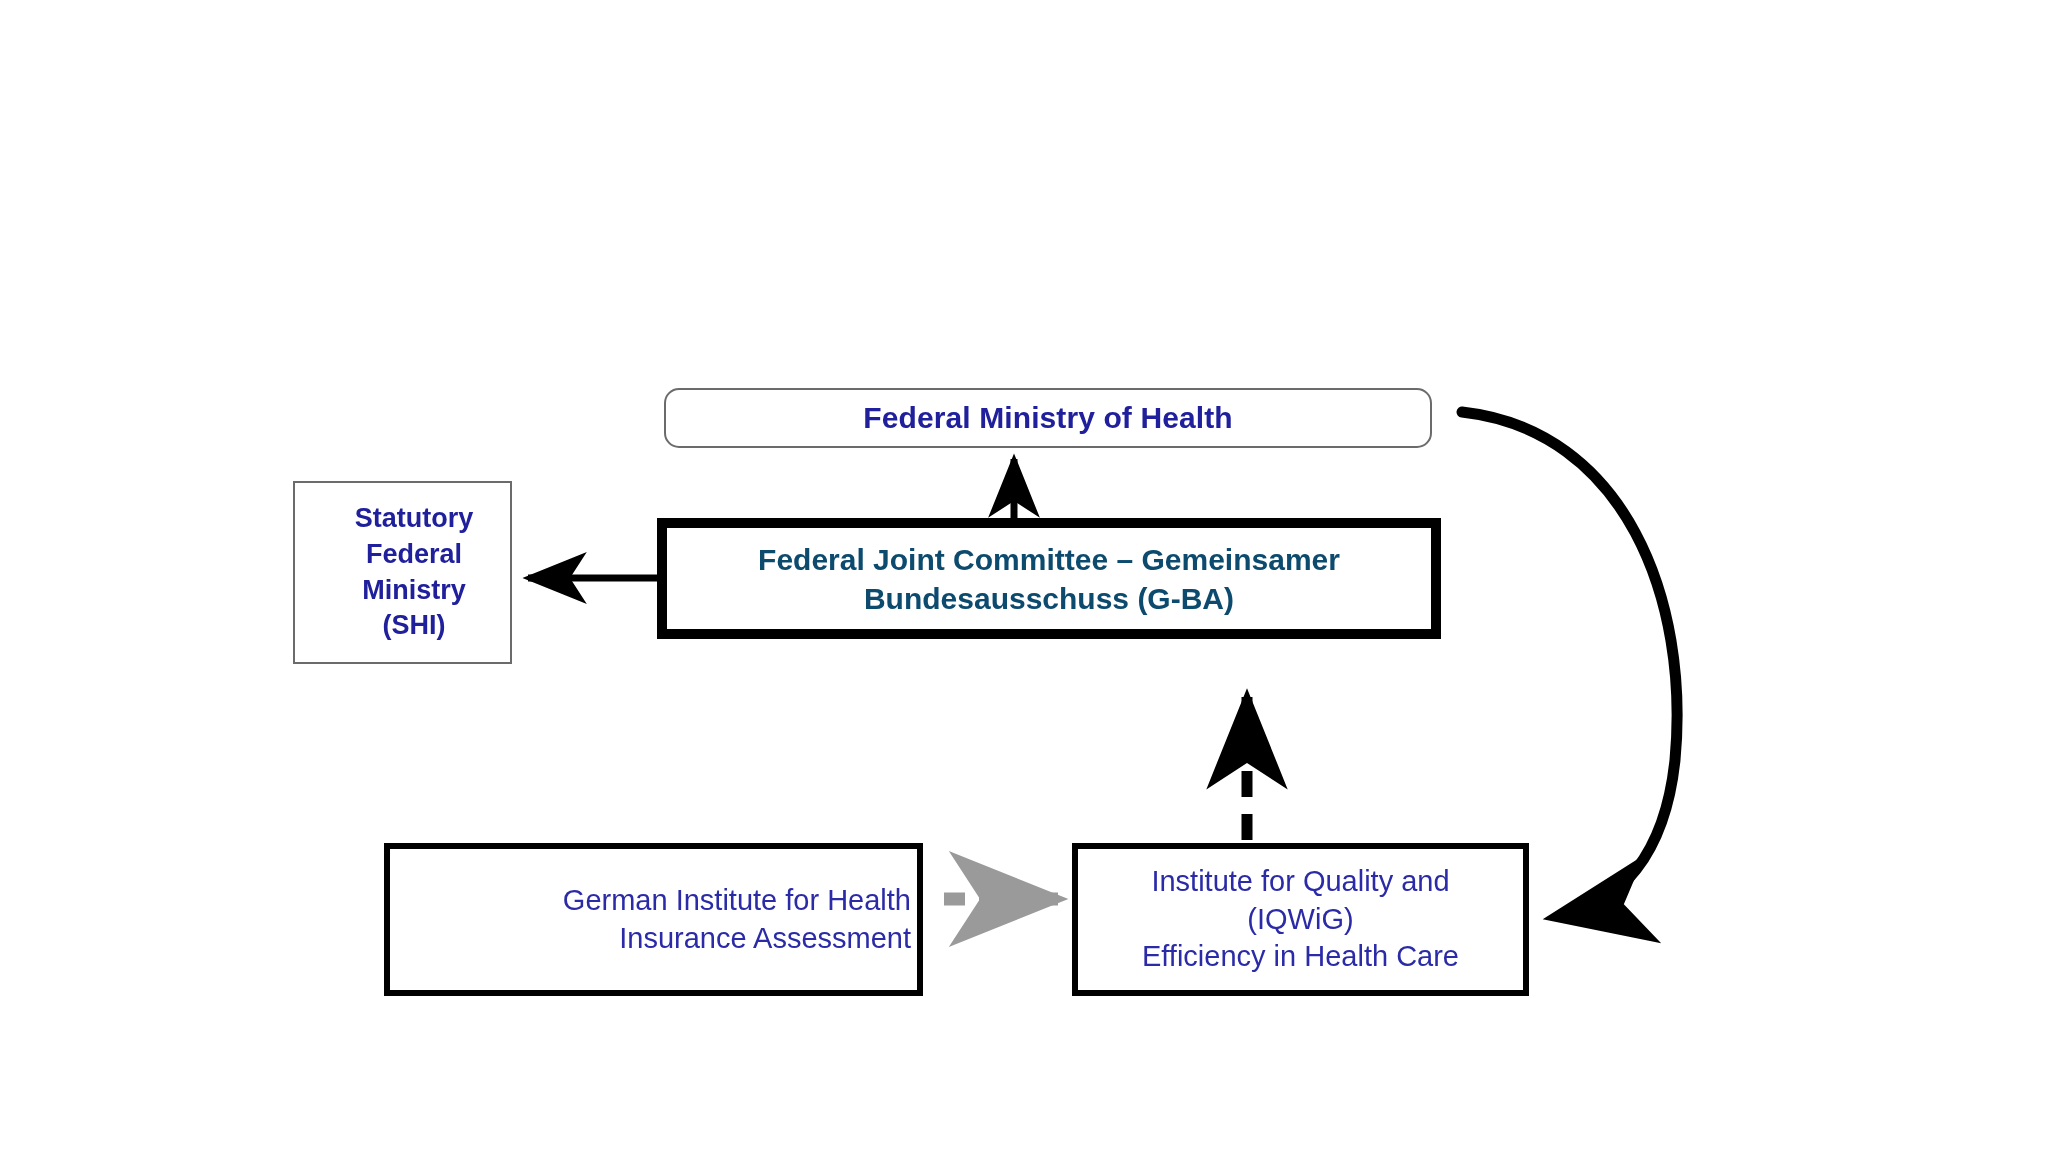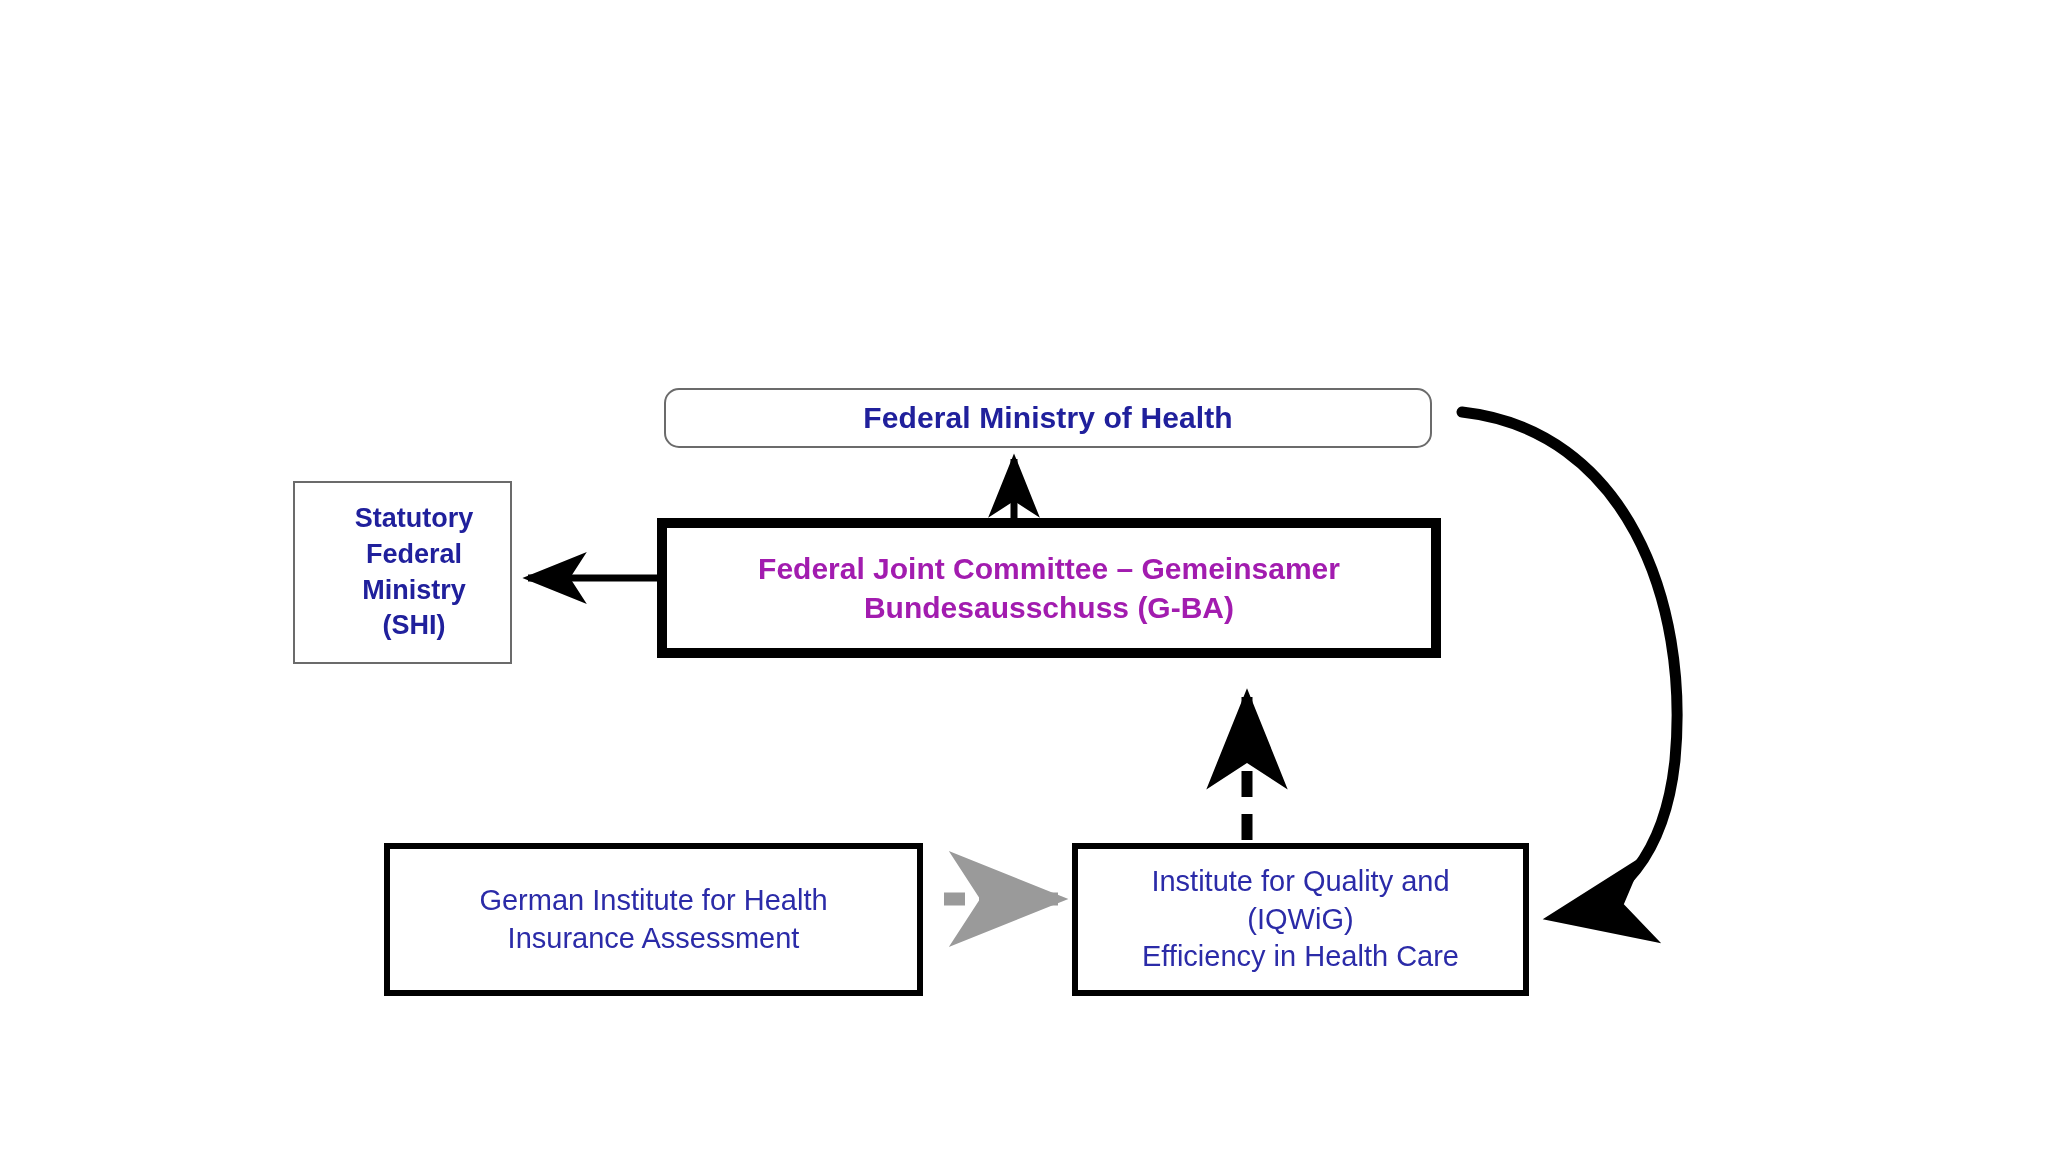--- a/index.html
+++ b/index.html
@@ -58,22 +58,22 @@
     width: 768px; height: 60px;
     color: #20209c;
     font-weight: bold;
     font-size: 30px;
     letter-spacing: 0.1px;
     border-radius: 15px;
   }
 
   #gba-box {
     left: 657px; top: 518px;
-    width: 784px; height: 140px;
-    color: #a21caf;
+    width: 784px; height: 121px;
+    color: #0c4a6e;
     font-weight: bold;
     font-size: 30px;
   }
   #gba-box .lines { line-height: 1.30; }
 
   #shi-box {
     left: 293px; top: 481px;
     width: 219px; height: 183px;
     color: #20209c;
     font-weight: bold;
@@ -81,20 +81,21 @@
     padding-left: 23px;
   }
   #shi-box .lines { line-height: 1.32; }
 
   #dahta-box {
     left: 384px; top: 843px;
     width: 539px; height: 153px;
     color: #2b2bA8;
     font-weight: normal;
     font-size: 29px;
+    text-align: right;
   }
   #dahta-box .lines { line-height: 1.30; }
 
   #iqwig-box {
     left: 1072px; top: 843px;
     width: 457px; height: 153px;
     color: #2b2bA8;
     font-weight: normal;
     font-size: 29px;
   }

